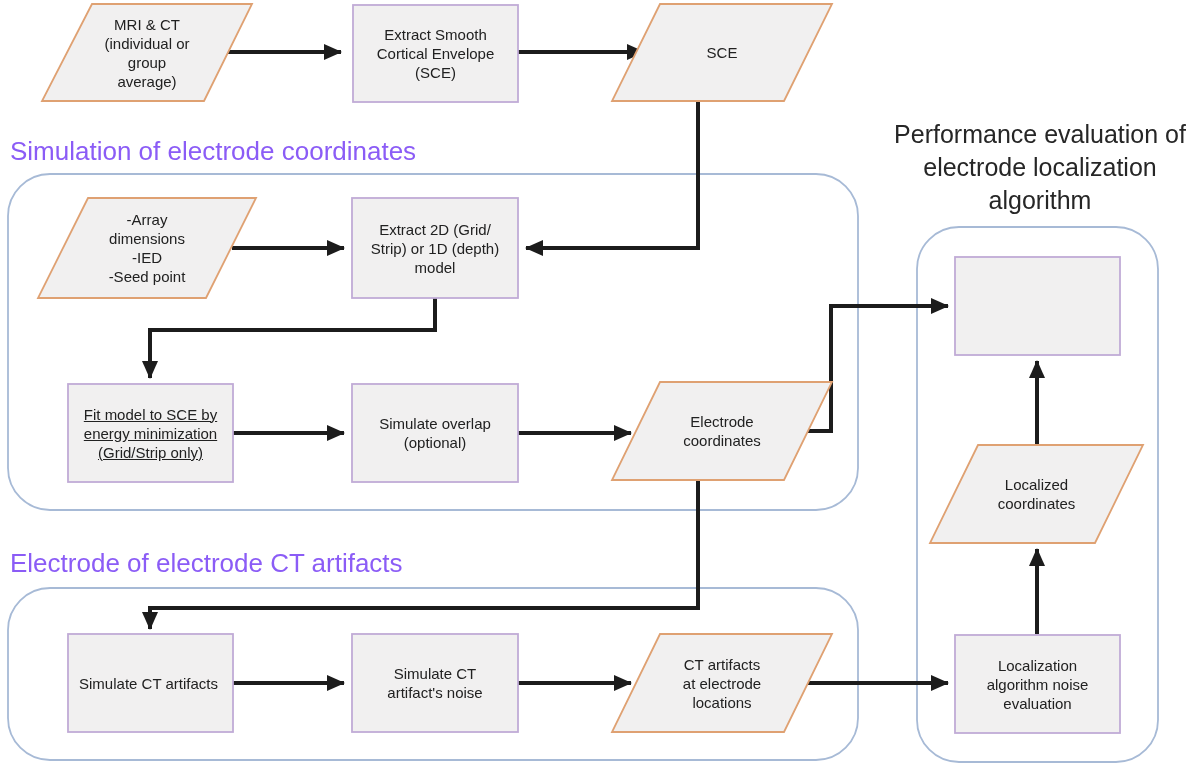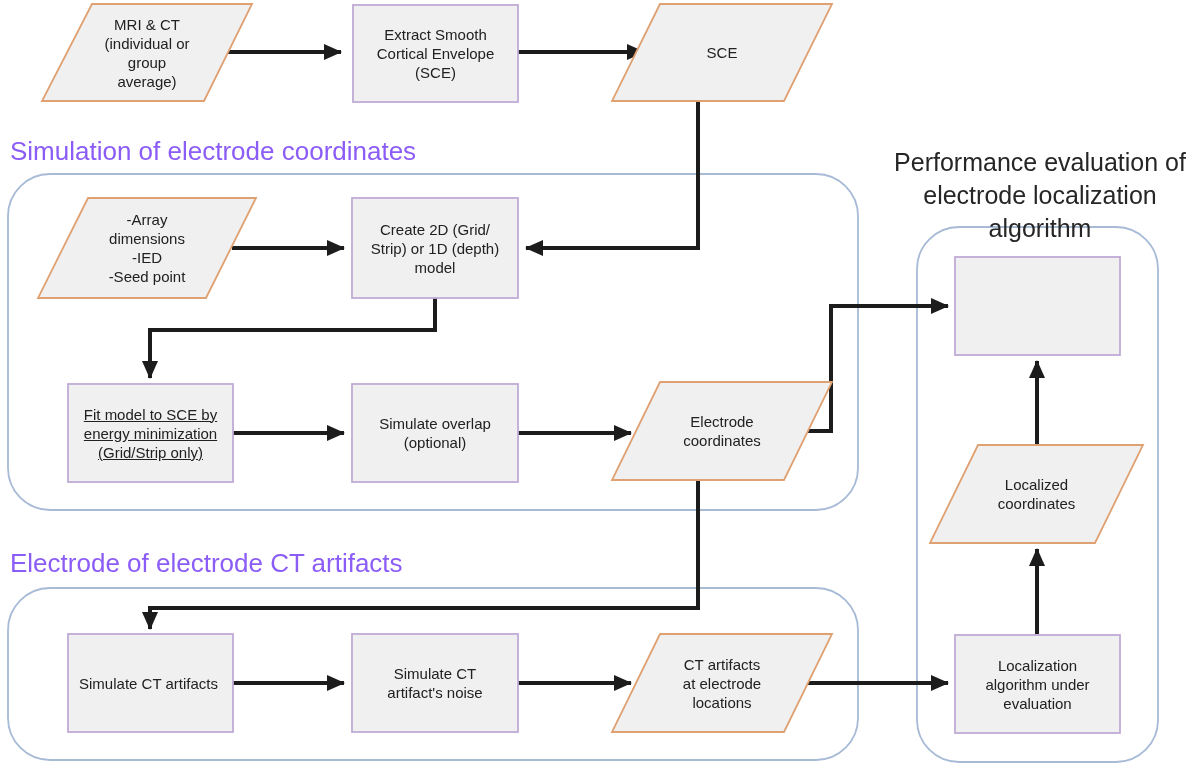--- a/index.html
+++ b/index.html
@@ -31,21 +31,20 @@
     line-height: 30px;
     color: #8b5cf6;
   }
   .perf-title {
     position: absolute;
     white-space: pre-line;
     text-align: center;
     font-size: 25px;
     line-height: 33px;
     color: #262626;
-    margin-top: 28px;
   }
 </style>
 </head>
 <body>
 
 <div class="stage">
 
   <svg width="1200" height="768" viewBox="0 0 1200 768">
     <defs>
       <marker id="ah" markerUnits="userSpaceOnUse" markerWidth="20" markerHeight="16" refX="17" refY="8" orient="auto">
@@ -112,35 +111,35 @@
 group
 average)</div>
   <div class="node-label" style="left:353px; top:5px; width:165px; height:97px;">Extract Smooth
 Cortical Envelope
 (SCE)</div>
   <div class="node-label" style="left:612px; top:4px; width:220px; height:97px;">SCE</div>
   <div class="node-label" style="left:38px; top:198px; width:218px; height:100px;">-Array
 dimensions
 -IED
 -Seed point</div>
-  <div class="node-label" style="left:352px; top:198px; width:166px; height:100px;">Create 2D (Grid/
+  <div class="node-label" style="left:352px; top:198px; width:166px; height:100px;">Extract 2D (Grid/
 Strip) or 1D (depth)
 model</div>
   <div class="node-label" style="left:68px; top:384px; width:165px; height:98px;text-decoration:underline;">Fit model to SCE by
 energy minimization
 (Grid/Strip only)</div>
   <div class="node-label" style="left:352px; top:384px; width:166px; height:98px;">Simulate overlap
 (optional)</div>
   <div class="node-label" style="left:612px; top:382px; width:220px; height:98px;">Electrode
 coordinates</div>
   <div class="node-label" style="left:68px; top:634px; width:161px; height:98px;">Simulate CT artifacts</div>
   <div class="node-label" style="left:352px; top:634px; width:166px; height:98px;">Simulate CT
 artifact's noise</div>
   <div class="node-label" style="left:612px; top:634px; width:220px; height:98px;">CT artifacts
 at electrode
 locations</div>
   <div class="node-label" style="left:930px; top:445px; width:213px; height:98px;">Localized
 coordinates</div>
   <div class="node-label" style="left:955px; top:635px; width:165px; height:98px;">Localization
-algorithm under
+algorithm noise
 evaluation</div>
 
 </div>
 
 </body></html>

